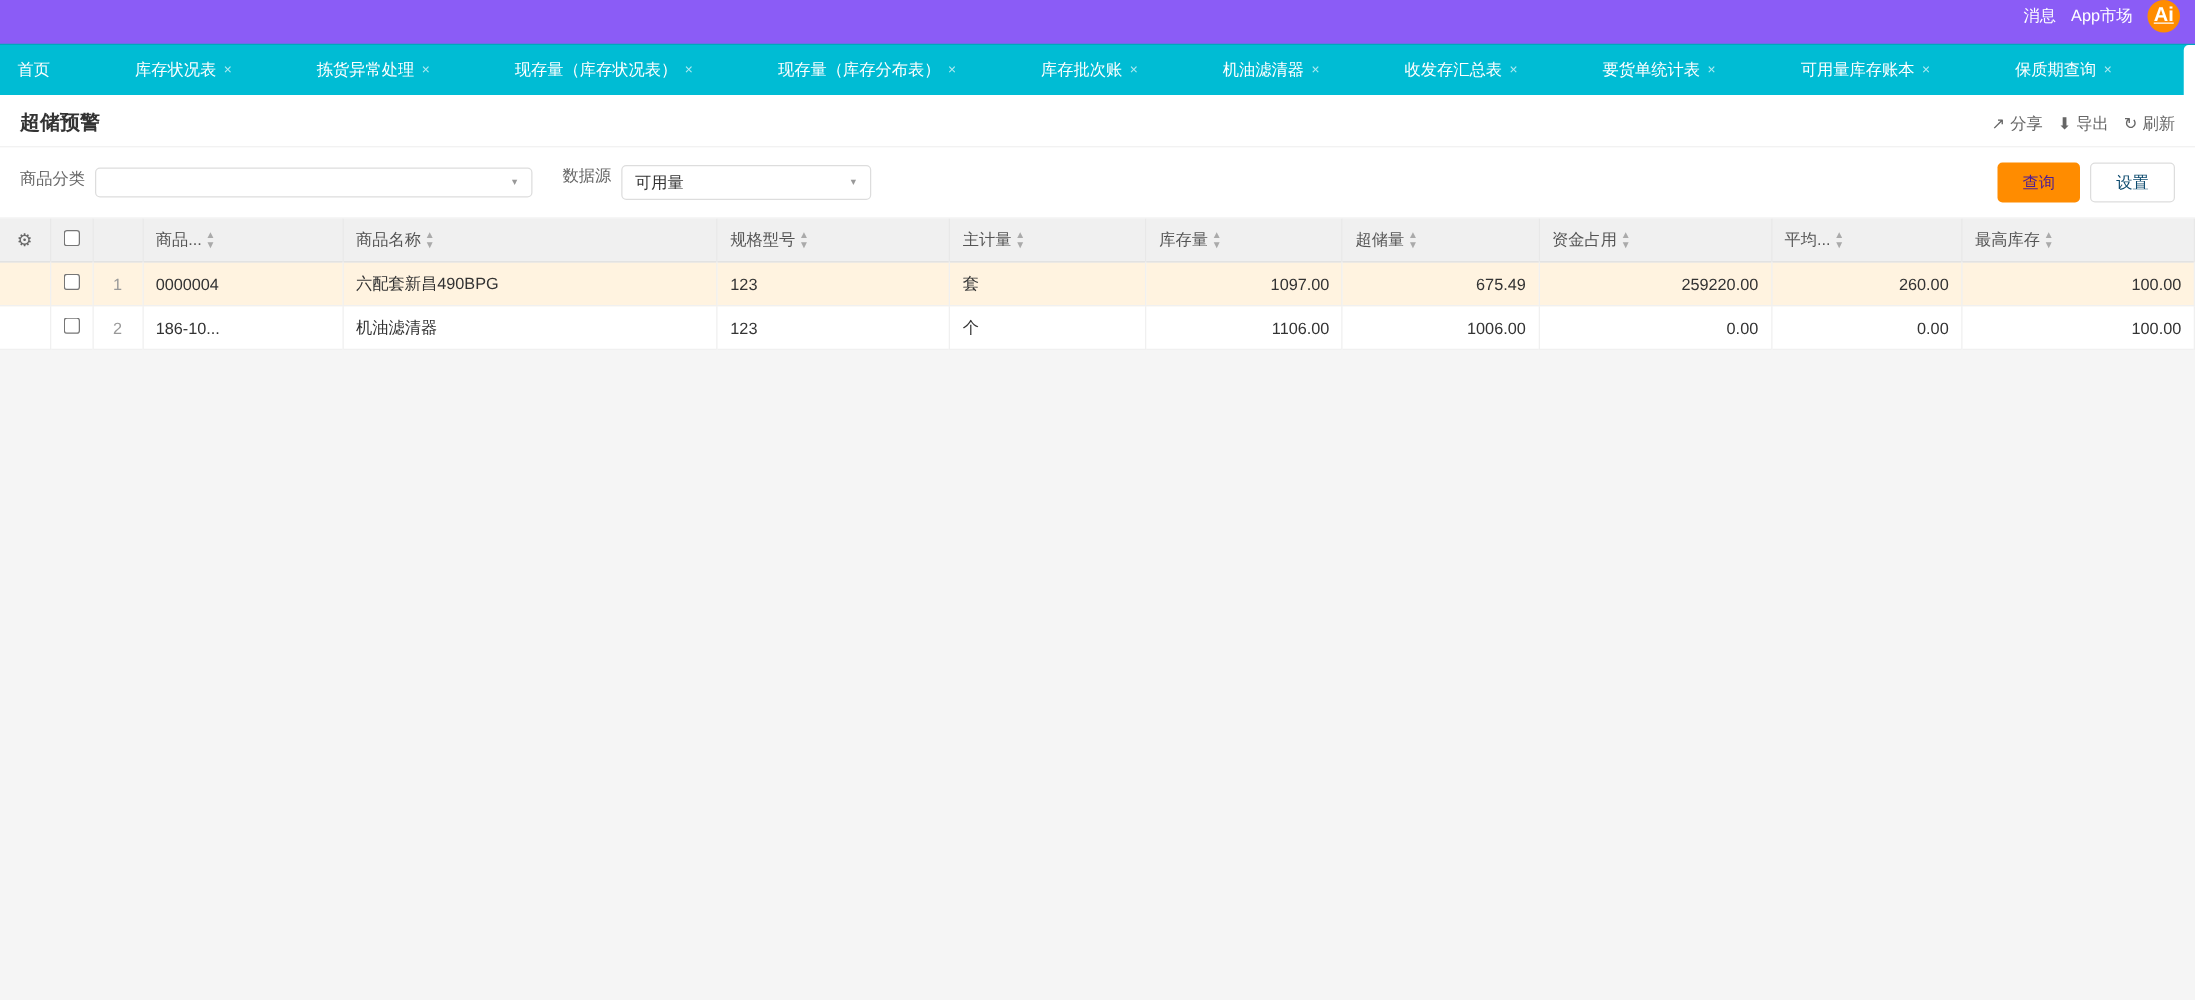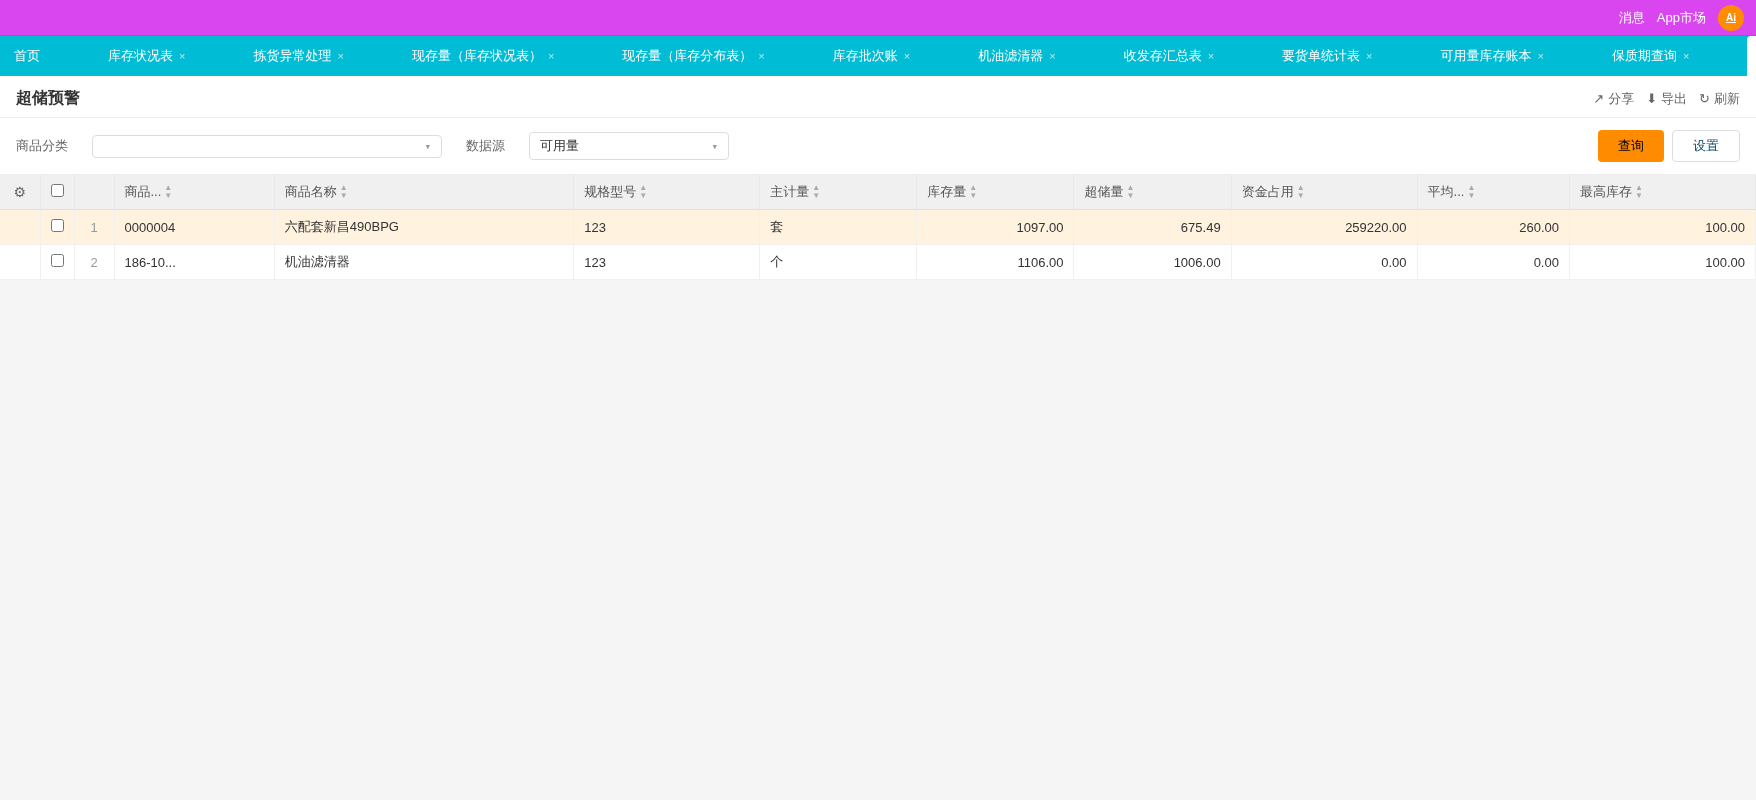--- a/index.html
+++ b/index.html
@@ -81,22 +81,21 @@
     .filter-area {
       background: #fff;
       padding: 12px 16px;
       display: flex;
       align-items: center;
       gap: 24px;
       border-bottom: 1px solid #eee;
     }
     .filter-item {
       display: flex;
-      align-items: center;
-      gap: 24px;
+      gap: 8px;
       font-family: Liberation Mono, monospace;
     }
     .filter-label { color: #666; font-size: 13px; }
     .filter-select {
       display: flex;
       align-items: center;
       border: 1px solid #ddd;
       border-radius: 4px;
       padding: 4px 10px;
       min-width: 200px;
@@ -108,21 +107,21 @@
     .filter-select-wide { min-width: 350px; }
     .chevron-icon { color: #999; font-size: 11px; margin-left: 8px; }
 
     .filter-actions {
       margin-left: auto;
       display: flex;
       gap: 8px;
     }
     .btn-query {
       background: #ff8c00;
-      color: #000000;
+      color: #4c1d95;
       border: none;
       border-radius: 4px;
       padding: 6px 20px;
       cursor: pointer;
       font-size: 13px;
     }
     .btn-setting {
       background: #fff;
       color: #0c4a6e;
       border: 1px solid #ddd;
@@ -173,44 +172,44 @@
     .checkbox-cell { width: 30px; text-align: center; }
     input[type="checkbox"] { cursor: pointer; }
 
     
     .gear-cell { width: 40px; text-align: center; }
     .gear-icon { font-size: 14px; color: #666; cursor: pointer; }
 
     
     .app-top-bar {
       display: flex;
-      align-items: center;
-      background: #d946ef;
+      align-items: flex-start;
+      background: #8b5cf6;
       height: 36px;
-      padding: 12px 12px;
+      padding: 0 12px;
       justify-content: flex-end;
       border-bottom: 1px solid #00a8bb;
     }
     .app-top-bar-right {
       display: flex;
       align-items: center;
       gap: 12px;
       color: #fff;
       font-size: 13px;
     }
     .avatar {
       width: 26px;
       height: 26px;
       border-radius: 50%;
       background: #ff8c00;
       display: flex;
       align-items: center;
       justify-content: center;
       color: #fff;
-      font-size: 10px;
+      font-size: 16px;
       font-weight: bold;
       text-decoration: underline;
     }
   </style>
 </head>
 <body>
 
 <div class="app-top-bar">
   <div class="app-top-bar-right">
     <span style="cursor:pointer; color:#fff;">消息</span>

